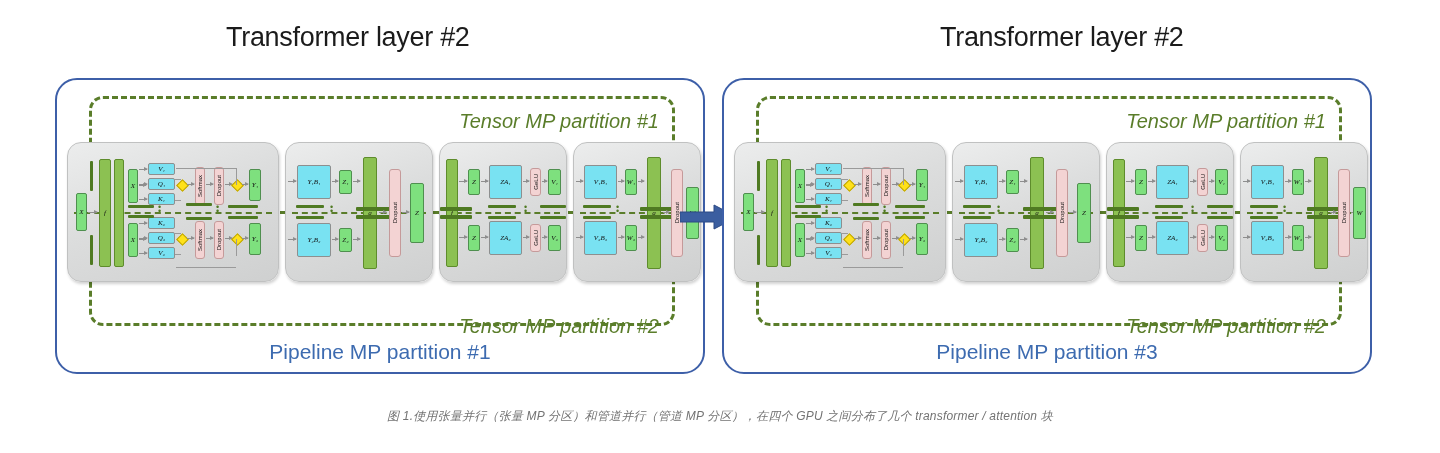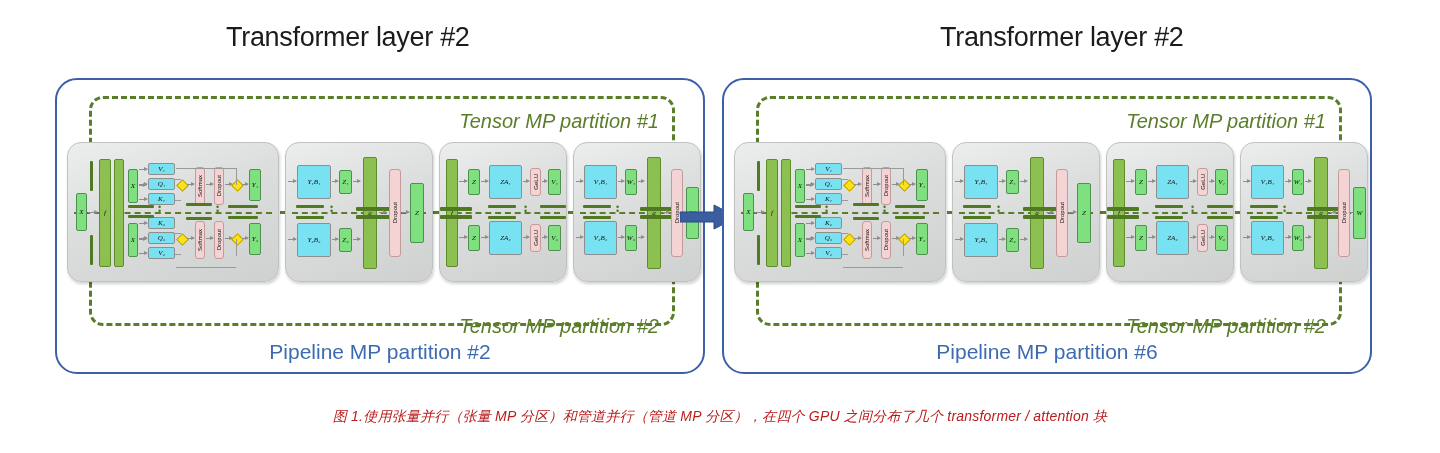--- a/index.html
+++ b/index.html
@@ -96,37 +96,37 @@
 
   
   .big-arrow{
     position:absolute;left:680px;top:203px;width:58px;height:28px;
   }
 
   
   .caption{
     position:absolute;left:0;top:408px;width:1440px;text-align:center;
     font-family:"Liberation Sans", sans-serif;font-style:italic;
-    font-size:14px;color:#b91c1c;letter-spacing:.2px;white-space:nowrap;
+    font-size:12px;color:#737373;letter-spacing:.2px;white-space:nowrap;
   }
 </style>
 </head>
 <body>
 
 <div class="page">
 
   <div class="layer-title" id="title1">Transformer layer #2</div>
   <div class="layer-title" id="title2">Transformer layer #2</div>
 
   <div class="pipeline-box" id="pipe1">
     <div class="tensor-region"></div>
     <div class="tensor-mid"></div>
     <div class="tensor-label tl1">Tensor MP partition #1</div>
     <div class="tensor-label tl2">Tensor MP partition #2</div>
-    <div class="pipeline-label">Pipeline MP partition #2</div>
+    <div class="pipeline-label">Pipeline MP partition #1</div>
     <div class="modules" id="mods1">
         <div class="module" id="null" style="left: 10px; width: 212px;">
           <div class="mod-split"></div>
           <div class="nd green" style="left: 8px; top: 50px; width: 11px; height: 38px;">
             <span>X</span>
           </div>
           <div class="arrow" style="left: 20px; top: 69px; width: 9px;"></div>
           <div class="nd olive" style="left: 31px; top: 16px; width: 12px; height: 108px;">
             <span>f</span>
           </div>
@@ -336,21 +336,21 @@
 
   <svg class="big-arrow" viewBox="0 0 58 28">
     <polygon points="0,9 34,9 34,2 57,14 34,26 34,19 0,19" fill="#3b5ea0" stroke="#2c4a85" stroke-width="1"></polygon>
   </svg>
 
   <div class="pipeline-box" id="pipe2">
     <div class="tensor-region"></div>
     <div class="tensor-mid"></div>
     <div class="tensor-label tl1">Tensor MP partition #1</div>
     <div class="tensor-label tl2">Tensor MP partition #2</div>
-    <div class="pipeline-label">Pipeline MP partition #6</div>
+    <div class="pipeline-label">Pipeline MP partition #3</div>
     <div class="modules" id="mods2">
         <div class="module" id="null" style="left: 10px; width: 212px;">
           <div class="mod-split"></div>
           <div class="nd green" style="left: 8px; top: 50px; width: 11px; height: 38px;">
             <span>X</span>
           </div>
           <div class="arrow" style="left: 20px; top: 69px; width: 9px;"></div>
           <div class="nd olive" style="left: 31px; top: 16px; width: 12px; height: 108px;">
             <span>f</span>
           </div>

